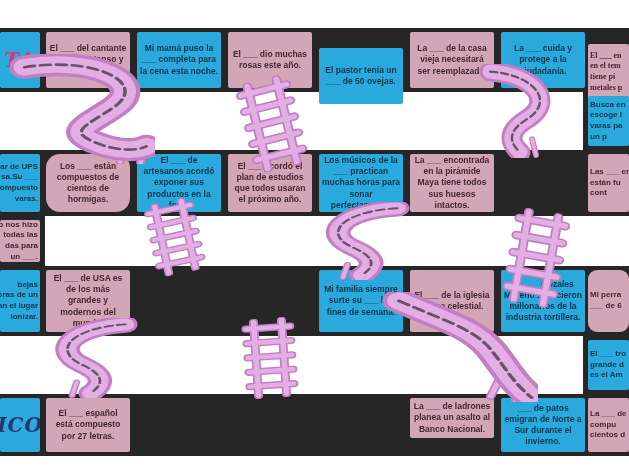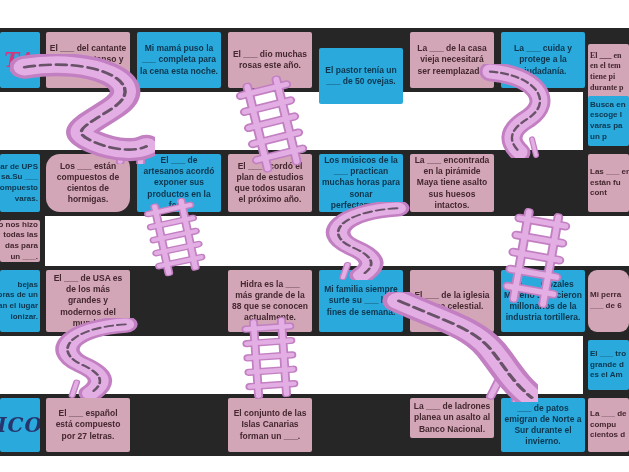--- a/index.html
+++ b/index.html
@@ -50,21 +50,21 @@
     <div class="cell pink" style="top: 32px; height: 56px; left: 410px; width: 84px;">
       <span>La ___ de la casa vieja necesitará ser reemplazada.</span>
     </div>
     <div class="cell blue" style="top: 32px; height: 56px; left: 501px; width: 84px;">
       <span>La ___ cuida y protege a la ciudadanía.</span>
     </div>
     <div class="cell pink cut cut-right" style="top: 44px; height: 56px; left: 588px; width: 41px; font-family: Liberation Serif, serif;">
       <span class="ln">El ___ en</span>
       <span class="ln">en el tem</span>
       <span class="ln">tiene pi</span>
-      <span class="ln">durante p</span>
+      <span class="ln">metales p</span>
     </div>
     <div class="band" style="top: 150px; height: 66px;"></div>
     <div class="cell blue cut cut-left" style="top: 154px; height: 58px; left: 0px; width: 40px;">
       <span class="ln">cular de UPS</span>
       <span class="ln">sa.Su ___</span>
       <span class="ln">compuesto</span>
       <span class="ln">varas.</span>
     </div>
     <div class="cell pink" style="top: 154px; height: 58px; left: 46px; width: 84px; border-radius: 14px;">
       <span>Los ___ están compuestos de cientos de hormigas.</span>
@@ -72,62 +72,56 @@
     <div class="cell blue" style="top: 154px; height: 58px; left: 137px; width: 84px;">
       <span>El ___ de artesanos acordó exponer sus productos en la feria.</span>
     </div>
     <div class="cell pink" style="top: 154px; height: 58px; left: 228px; width: 84px;">
       <span>El ___ acordó el plan de estudios que todos usaran el próximo año.</span>
     </div>
     <div class="cell blue" style="top: 154px; height: 58px; left: 319px; width: 84px;">
       <span>Los músicos de la ___ practican muchas horas para sonar perfectamente.</span>
     </div>
     <div class="cell pink" style="top: 154px; height: 58px; left: 410px; width: 84px;">
-      <span>La ___ encontrada en la pirámide Maya tiene asalto sus huesos intactos.</span>
+      <span>La ___ encontrada en la pirámide Maya tiene todos sus huesos intactos.</span>
     </div>
     <div class="cell pink cut cut-right" style="top: 154px; height: 58px; left: 588px; width: 41px;">
       <span class="ln">Las ___ en</span>
       <span class="ln">están fu</span>
       <span class="ln">cont</span>
     </div>
     <div class="band" style="top: 266px; height: 70px;"></div>
     <div class="cell blue cut cut-left" style="top: 270px; height: 62px; left: 0px; width: 40px;">
       <span class="ln">bejas</span>
       <span class="ln">oras de un</span>
       <span class="ln">an el lugar</span>
       <span class="ln">ionizar.</span>
     </div>
     <div class="cell pink" style="top: 270px; height: 62px; left: 46px; width: 84px;">
       <span>El ___ de USA es de los más grandes y modernos del mundo.</span>
     </div>
-    <div class="cell pink" style="top: 270px; height: 62px; left: 228px; width: 84px;">
-      <span>Hidra es la ___ más grande de la 88 que se conocen actualmente.</span>
-    </div>
     <div class="cell blue" style="top: 270px; height: 62px; left: 319px; width: 84px;">
       <span>Mi familia siempre surte su ___ los fines de semana.</span>
     </div>
     <div class="cell pink" style="top: 270px; height: 62px; left: 410px; width: 84px;">
       <span>El ___ de la iglesia suena celestial.</span>
     </div>
     <div class="cell blue" style="top: 270px; height: 62px; left: 501px; width: 84px;">
       <span>La ___ Gózales Moreno se hicieron millonarios de la industria tortillera.</span>
     </div>
     <div class="cell pink cut cut-right" style="top: 270px; height: 62px; left: 588px; width: 41px; border-radius: 9px;">
       <span class="ln">Mi perra</span>
       <span class="ln">___ de 6</span>
     </div>
     <div class="band" style="top: 394px; height: 62px;"></div>
     <div class="cell blue" style="top: 398px; height: 54px; left: 0px; width: 40px;">
       <span class="title-label" style="color: rgb(39, 53, 109);">ICO</span>
     </div>
     <div class="cell pink" style="top: 398px; height: 54px; left: 46px; width: 84px;">
       <span>El ___ español está compuesto por 27 letras.</span>
-    </div>
-    <div class="cell pink" style="top: 398px; height: 54px; left: 228px; width: 84px;">
-      <span>El conjunto de las Islas Canarias forman un ___.</span>
     </div>
     <div class="cell pink" style="top: 398px; height: 40px; left: 410px; width: 84px;">
       <span>La ___ de ladrones planea un asalto al Banco Nacional.</span>
     </div>
     <div class="cell pink cut cut-right" style="top: 398px; height: 54px; left: 588px; width: 41px;">
       <span class="ln">La ___ de</span>
       <span class="ln">compu</span>
       <span class="ln">cientos d</span>
     </div>
     <div class="cell blue" style="top: 398px; height: 54px; left: 501px; width: 84px;">

